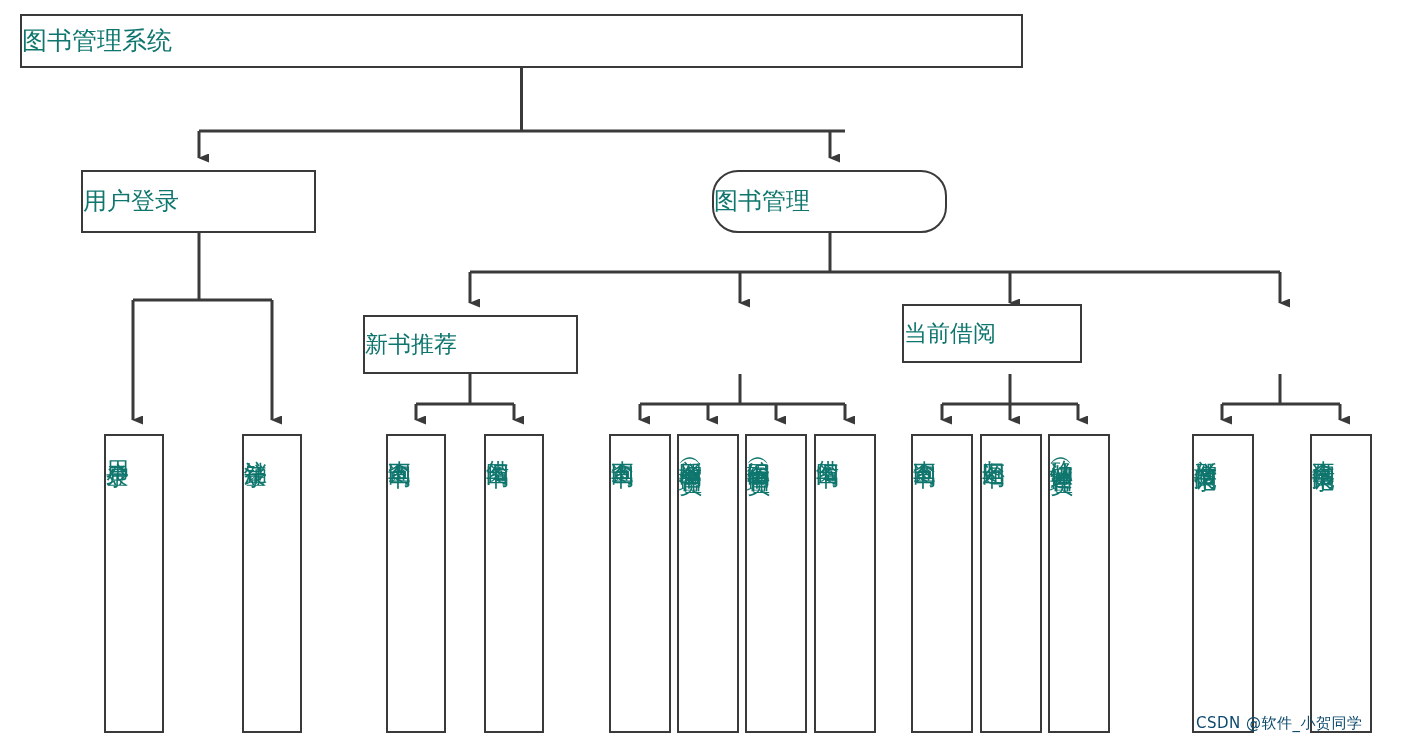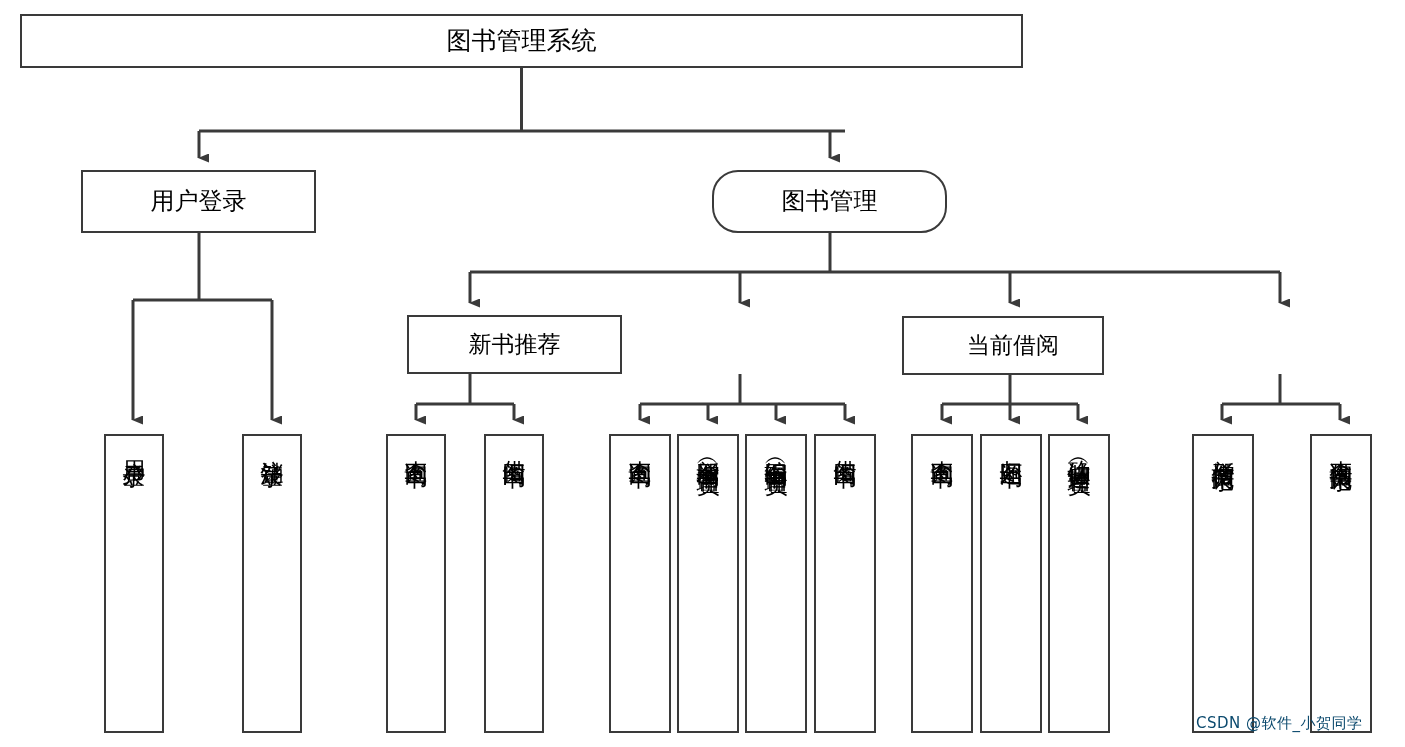--- a/index.html
+++ b/index.html
@@ -26,22 +26,22 @@
     height: 747px;
     pointer-events: none;
   }
   .node {
     position: absolute;
     box-sizing: border-box;
     background: #ffffff;
     border: 2px solid #3a3a3a;
     display: flex;
     align-items: center;
-    justify-content: center;
-    color: #000000;
+    justify-content: flex-start;
+    color: #0f766e;
     line-height: 1.18;
     z-index: 2;
   }
   .node-label {
     display: block;
     text-align: center;
     white-space: nowrap;
   }
   
   .node.level-root {
@@ -136,24 +136,24 @@
     <span class="node-label">图书管理系统</span>
   </div>
 
   <div class="node level-2" style="left:81px; top:170px; width:235px; height:63px;">
     <span class="node-label">用户登录</span>
   </div>
   <div class="node level-2" style="left:712px; top:170px; width:235px; height:63px;border-radius:26px;">
     <span class="node-label">图书管理</span>
   </div>
 
-  <div class="node level-3" style="left:363px; top:315px; width:215px; height:59px;margin-left:44px;">
+  <div class="node level-3" style="left:363px; top:315px; width:215px; height:59px;">
     <span class="node-label">新书推荐</span>
   </div>
-  <div class="node level-3" style="left:902px; top:316px; width:202px; height:59px;padding-left:20px;">
+  <div class="node level-3" style="left:902px; top:304px; width:180px; height:59px;">
     <span class="node-label">当前借阅</span>
   </div>
 
   <div class="node leaf" style="left:104px; top:434px; width:60px; height:299px;">
     <span class="node-label">用户登录</span>
   </div>
   <div class="node leaf" style="left:242px; top:434px; width:60px; height:299px;">
     <span class="node-label">注销登录</span>
   </div>
 

